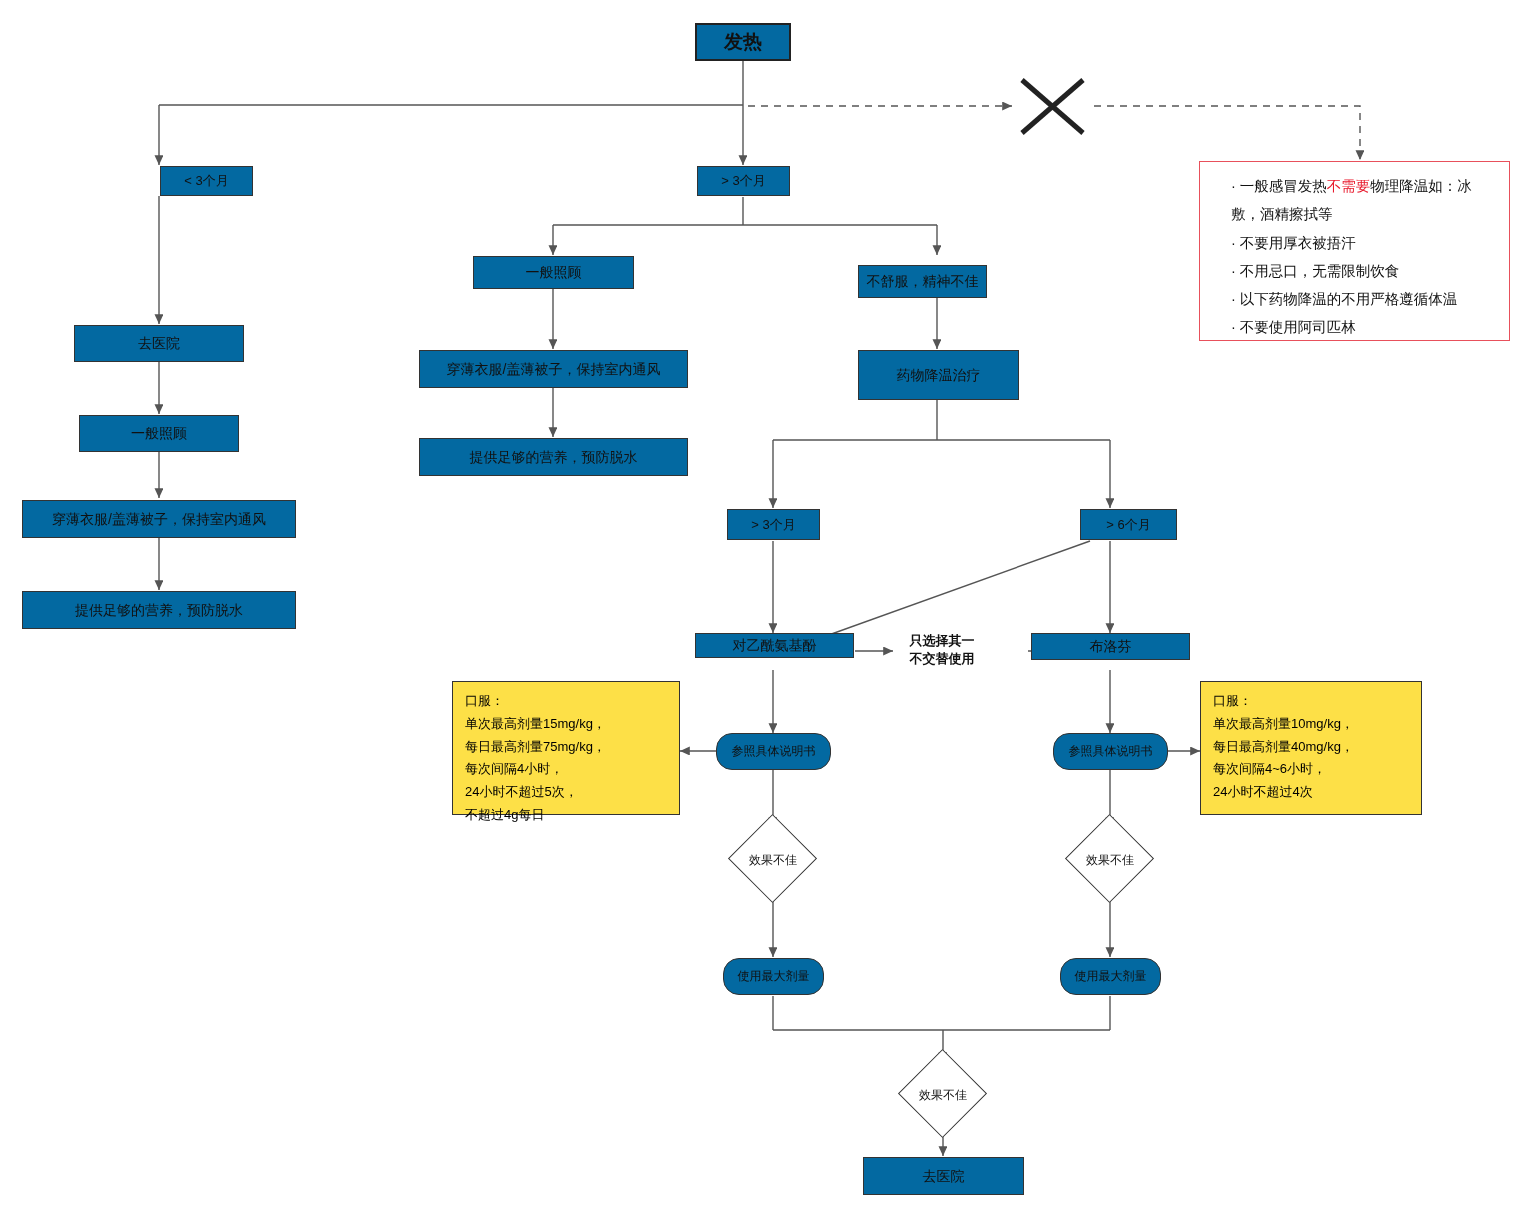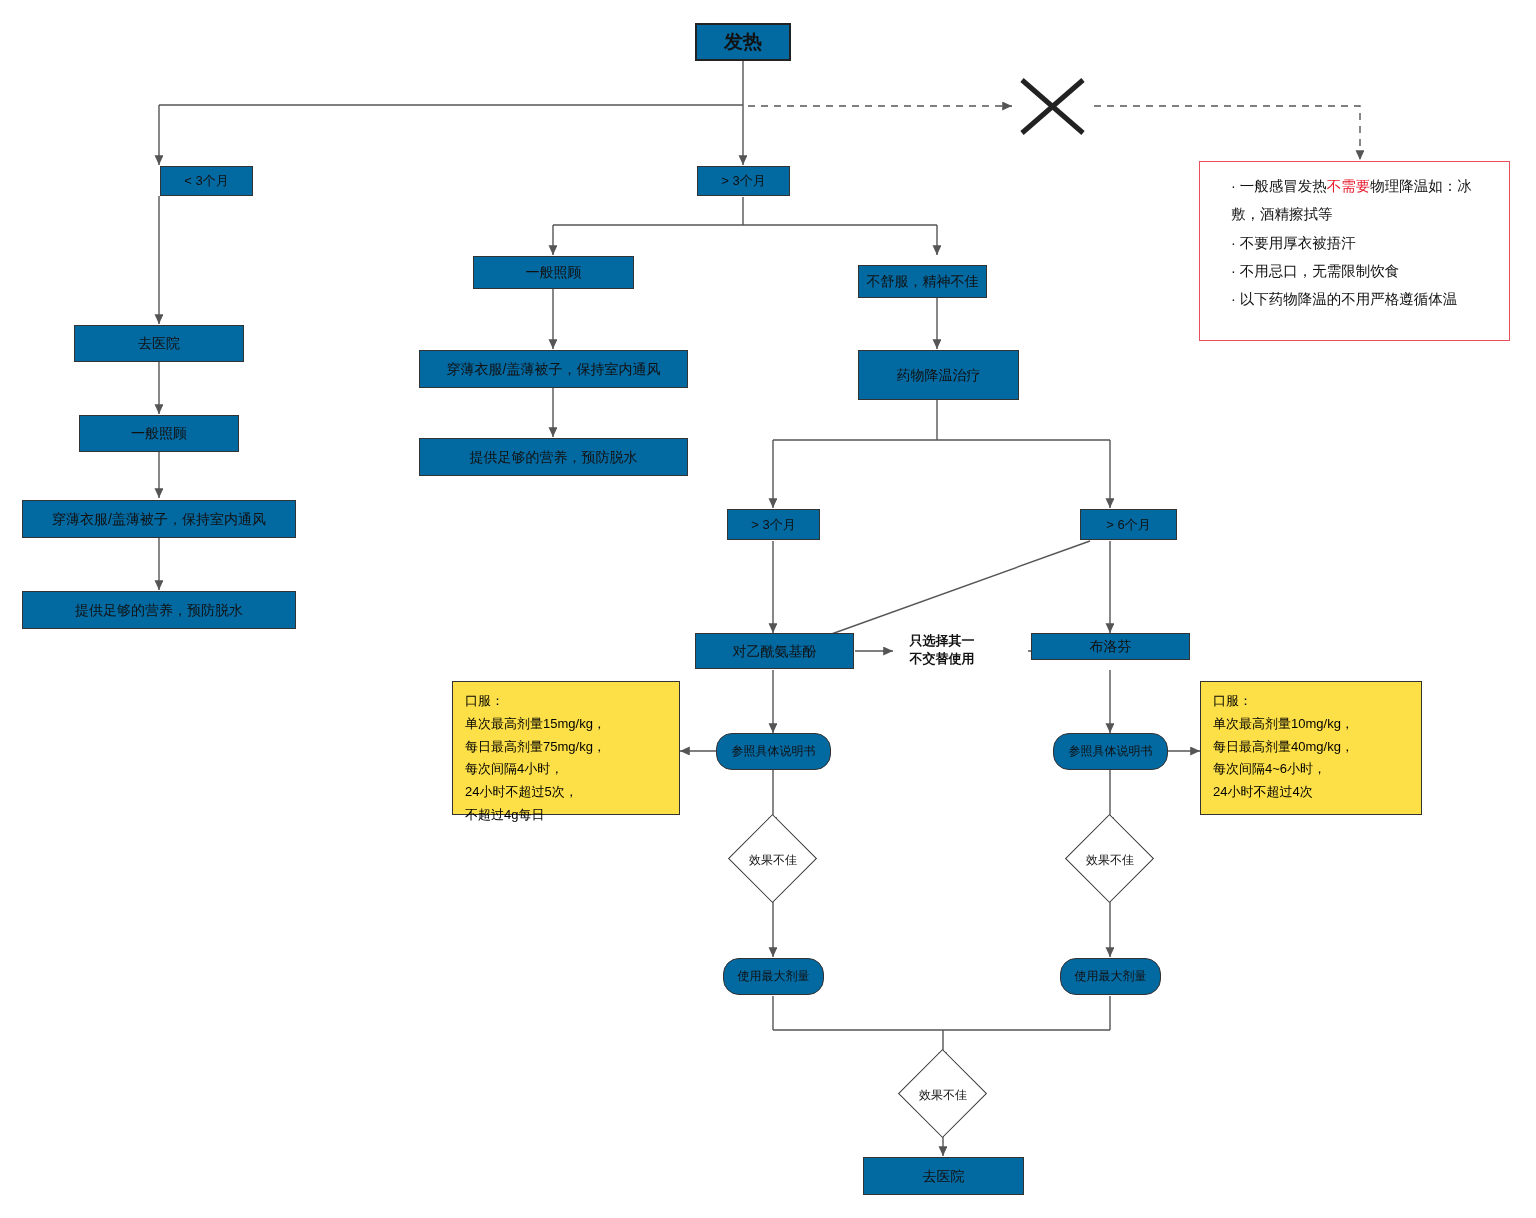--- a/index.html
+++ b/index.html
@@ -185,21 +185,21 @@
   <div class="node" style="left:473px; top:256px; width:161px; height:33px;">一般照顾</div>
   <div class="node" style="left:419px; top:350px; width:269px; height:38px;">穿薄衣服/盖薄被子，保持室内通风</div>
   <div class="node" style="left:419px; top:438px; width:269px; height:38px;">提供足够的营养，预防脱水</div>
 
   <div class="node" style="left:858px; top:256px; width:129px; height:33px;margin-top:9px;">不舒服，精神不佳</div>
   <div class="node" style="left:858px; top:350px; width:161px; height:50px;">药物降温治疗</div>
 
   <div class="node small" style="left:727px; top:509px; width:93px; height:31px;">&gt; 3个月</div>
   <div class="node small" style="left:1080px; top:509px; width:97px; height:31px;">&gt; 6个月</div>
 
-  <div class="node" style="left:695px; top:633px; width:159px; height:36px;">对乙酰氨基酚</div>
+  <div class="node" style="left:695px; top:633px; width:159px; height:25px;">对乙酰氨基酚</div>
   <div class="node" style="left:1031px; top:633px; width:159px; height:27px;">布洛芬</div>
 
   <div class="free-label" style="left:892px; top:632px; width:100px;">只选择其一
 不交替使用</div>
 
   <div class="node pill" style="left:716px; top:733px; width:115px; height:37px;">参照具体说明书</div>
   <div class="node pill" style="left:1053px; top:733px; width:115px; height:37px;">参照具体说明书</div>
 
   <div class="notebox" style="left:452px; top:681px; width:228px; height:134px;">口服：
 单次最高剂量15mg/kg，
@@ -225,15 +225,16 @@
   <div class="diamond" style="left:911px; top:1062px; width:63px; height:63px;"></div>
   <div class="diamond-label" style="left:903px; top:1087px; width:80px;">效果不佳</div>
 
   <div class="node" style="left:863px; top:1157px; width:161px; height:38px;">去医院</div>
 
   <div class="warnbox" style="left:1199px; top:161px; width:311px; height:180px;">
     <div class="li wrap"><span>· 一般感冒发热</span><span class="red">不需要</span><span>物理降温如：冰敷，酒精擦拭等</span></div>
     <div class="li">· 不要用厚衣被捂汗</div>
     <div class="li">· 不用忌口，无需限制饮食</div>
     <div class="li">· 以下药物降温的不用严格遵循体温</div>
+    <div class="li">· 不要使用阿司匹林</div>
   </div>
 
 </div>
 
 </body></html>

